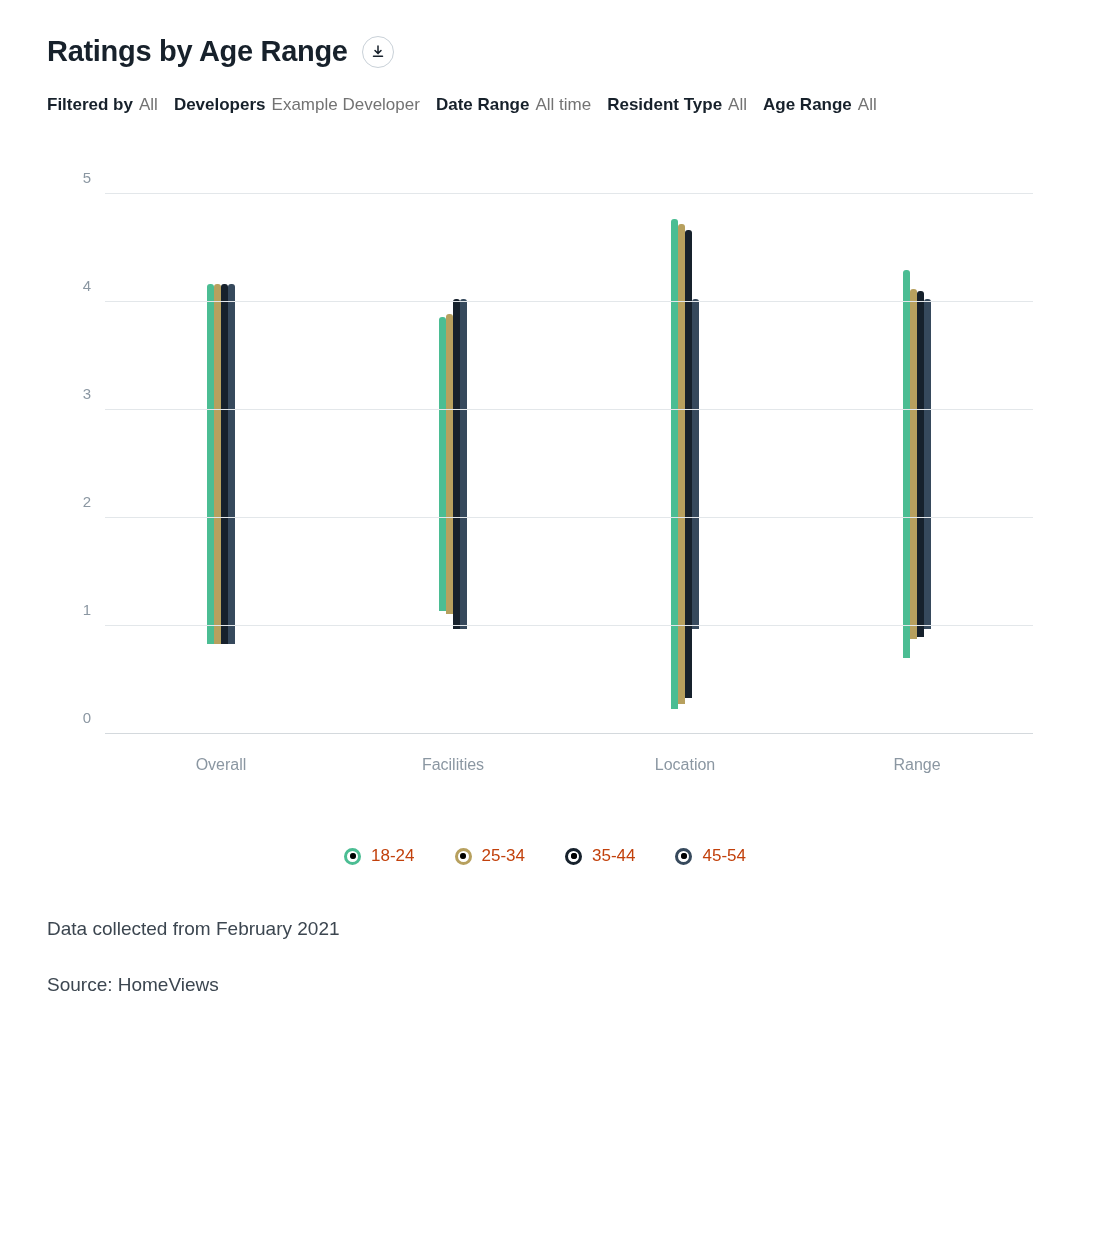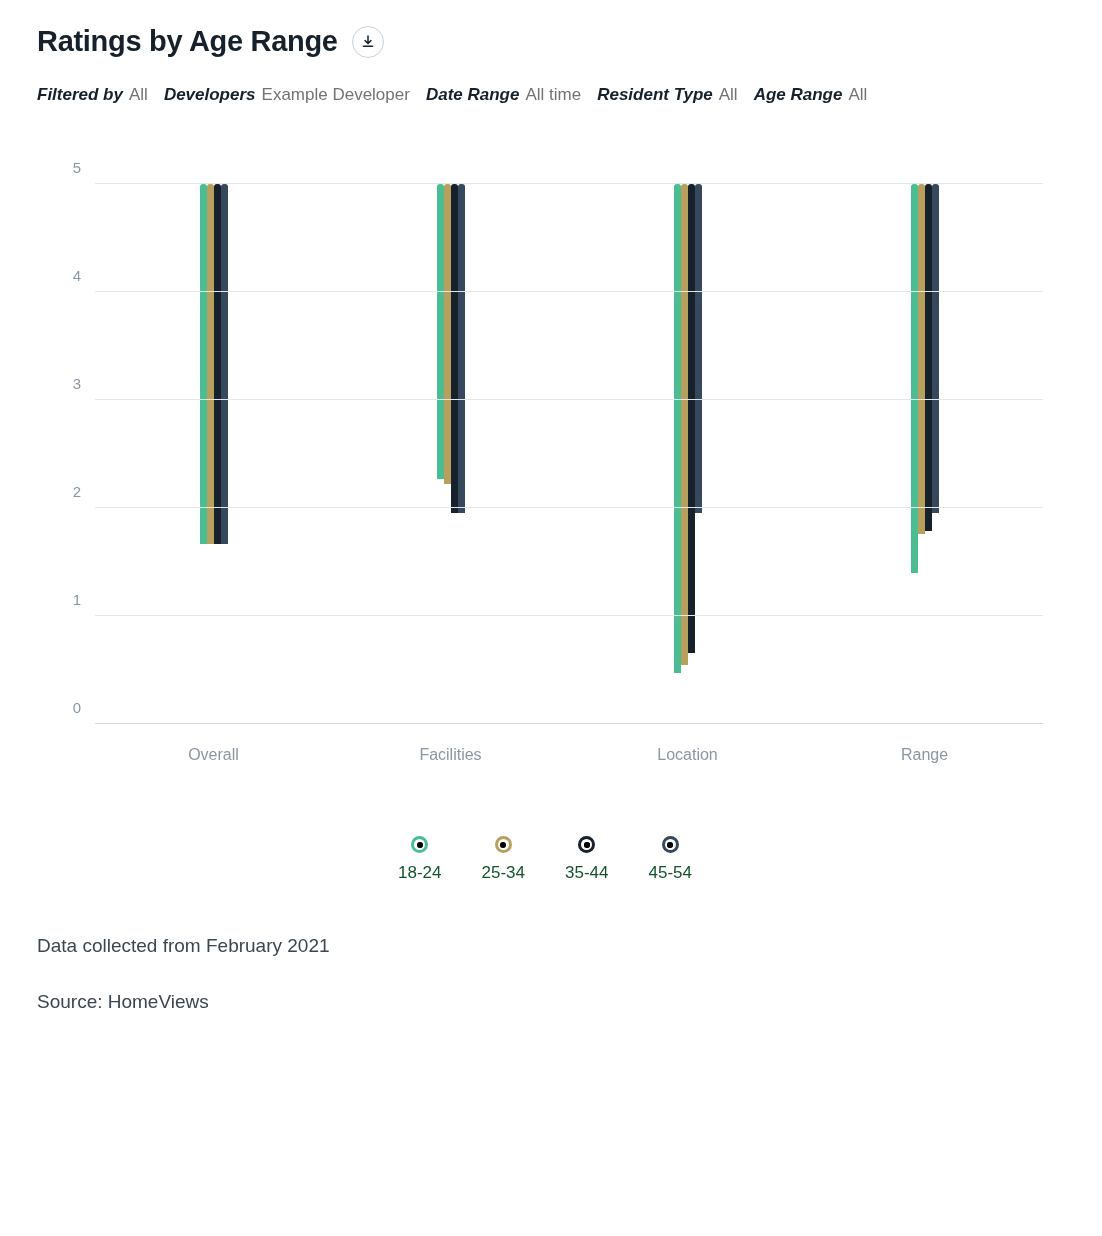--- a/index.html
+++ b/index.html
@@ -6,21 +6,21 @@
   html, body {
     margin: 0; padding: 0;
     background: #ffffff;
     font-family: "Liberation Sans", sans-serif;
     color: #1b2733;
   }
   .page {
     width: 1102px;
     min-height: 1236px;
     position: relative;
-    padding: 7px;
+    padding: 17px;
     background: #ffffff;
   }
 
   
   .header {
     padding: 18px 30px 0 30px;
   }
   .title-row {
     display: flex;
     align-items: center;
@@ -45,21 +45,21 @@
   .download-btn svg { display: block; }
 
   .filters {
     margin-top: 20px;
     font-size: 17px;
     line-height: 34px;
     color: #44505c;
     max-width: 1000px;
   }
   .filters .f-group { margin-right: 16px; white-space: nowrap; display: inline; }
-  .filters .f-label { font-weight: bold; color: #17212b; font-style: italic; }
+  .filters .f-label { font-weight: bold; color: #17212b; }
   .filters .f-value { color: #737373; margin-left: 6px; }
 
   
   .chart-wrap {
     position: relative;
     margin: 62px 0 0 0;
     padding: 0 42px 0 30px;
   }
   .chart {
     position: relative;
@@ -90,21 +90,21 @@
   }
   .groups {
     position: absolute;
     left: 0; right: 0; top: 0; bottom: 0;
     display: flex;
   }
   .group {
     flex: 1 1 0;
     position: relative;
     display: flex;
-    align-items: flex-start;
+    align-items: center;
     justify-content: center;
   }
   .bar {
     width: 7px;
     border-radius: 3px 3px 0 0;
     position: relative;
   }
   .xlabel {
     position: absolute;
     top: 100%;
@@ -136,23 +136,22 @@
     display: flex;
     justify-content: center;
     align-items: center;
     gap: 40px;
   }
   .legend-item {
     display: flex;
     align-items: center;
     gap: 10px;
     font-size: 17px;
-    color: #14532d;
+    color: #c2410c;
     cursor: pointer;
-    flex-direction: column;
   }
   .legend-dot {
     width: 17px; height: 17px;
     border-radius: 50%;
     border: 3px solid #000;
     position: relative;
     background: #fff;
   }
   .legend-dot::after {
     content: "";

